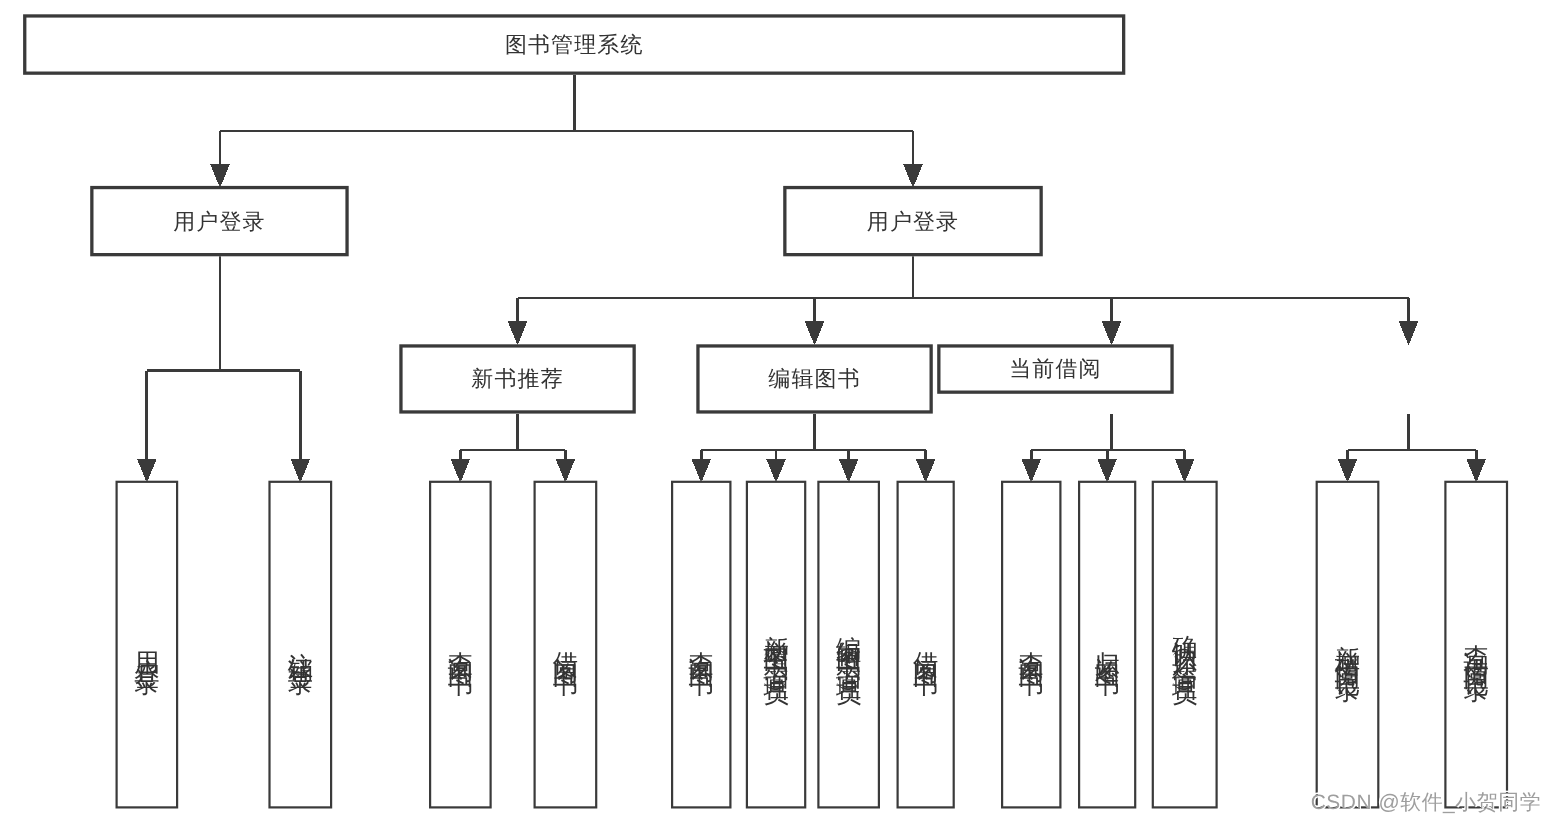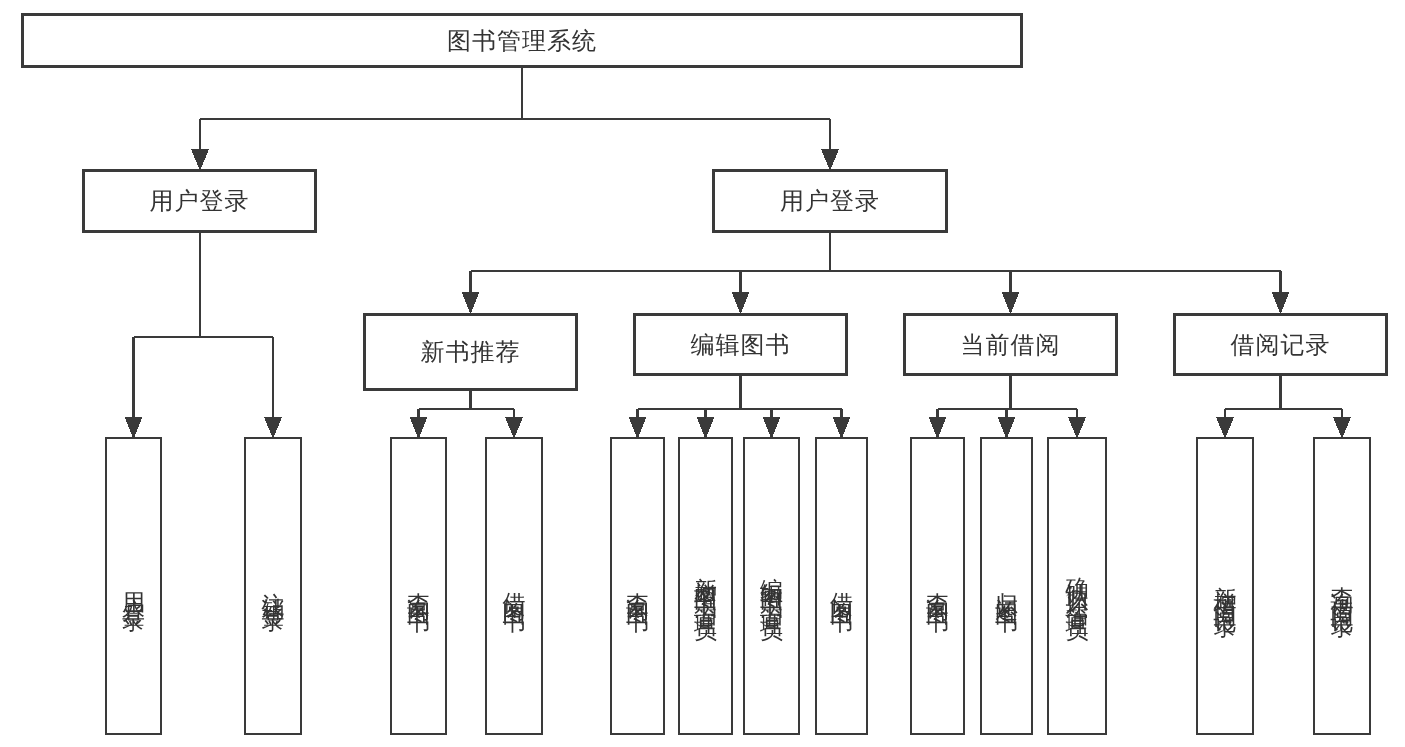--- a/index.html
+++ b/index.html
@@ -26,21 +26,21 @@
     position: absolute;
     box-sizing: border-box;
     background: #ffffff;
     border: 3px solid #3a3a3a;
     display: flex;
     align-items: center;
     justify-content: center;
     color: #333333;
   }
   .hbox span {
-    font-size: 24px;
+    font-size: 20px;
     letter-spacing: 1px;
     white-space: nowrap;
   }
   .vbox {
     border-width: 2.5px;
   }
   .vbox span {
     writing-mode: vertical-lr;
     text-orientation: mixed;
     font-size: 23px;
@@ -132,31 +132,28 @@
     <span>图书管理系统</span>
   </div>
 
   <div class="node hbox" style="left:82px;top:169px;width:235px;height:64px">
     <span>用户登录</span>
   </div>
   <div class="node hbox" style="left:712px;top:169px;width:236px;height:64px">
     <span>用户登录</span>
   </div>
 
-  <div class="node hbox" style="left:363px;top:313px;width:215px;height:78px">
+  <div class="node hbox" style="left:363px;top:313px;width:215px;height:63px">
     <span>新书推荐</span>
   </div>
   <div class="node hbox" style="left:633px;top:313px;width:215px;height:63px">
     <span>编辑图书</span>
   </div>
-  <div class="node hbox" style="left:903px;top:313px;width:215px;height:63px">
+  <div class="node hbox" style="left:852px;top:313px;width:215px;height:45px">
     <span>当前借阅</span>
-  </div>
-  <div class="node hbox" style="left:1173px;top:313px;width:215px;height:63px">
-    <span>借阅记录</span>
   </div>
 
   <div class="node vbox" style="left:105px;top:437px;width:57px;height:298px">
     <span>用户登录</span>
   </div>
   <div class="node vbox" style="left:244px;top:437px;width:58px;height:298px">
     <span>注销登录</span>
   </div>
 
   <div class="node vbox" style="left:390px;top:437px;width:57px;height:298px">
@@ -189,14 +186,15 @@
     <span>确认归还（管理员）</span>
   </div>
 
   <div class="node vbox" style="left:1196px;top:437px;width:58px;height:298px">
     <span>新增借阅记录</span>
   </div>
   <div class="node vbox" style="left:1313px;top:437px;width:58px;height:298px">
     <span>查询借阅记录</span>
   </div>
 
+  <div class="watermark">CSDN @软件_小贺同学</div>
 
 </div>
 
 </body></html>

